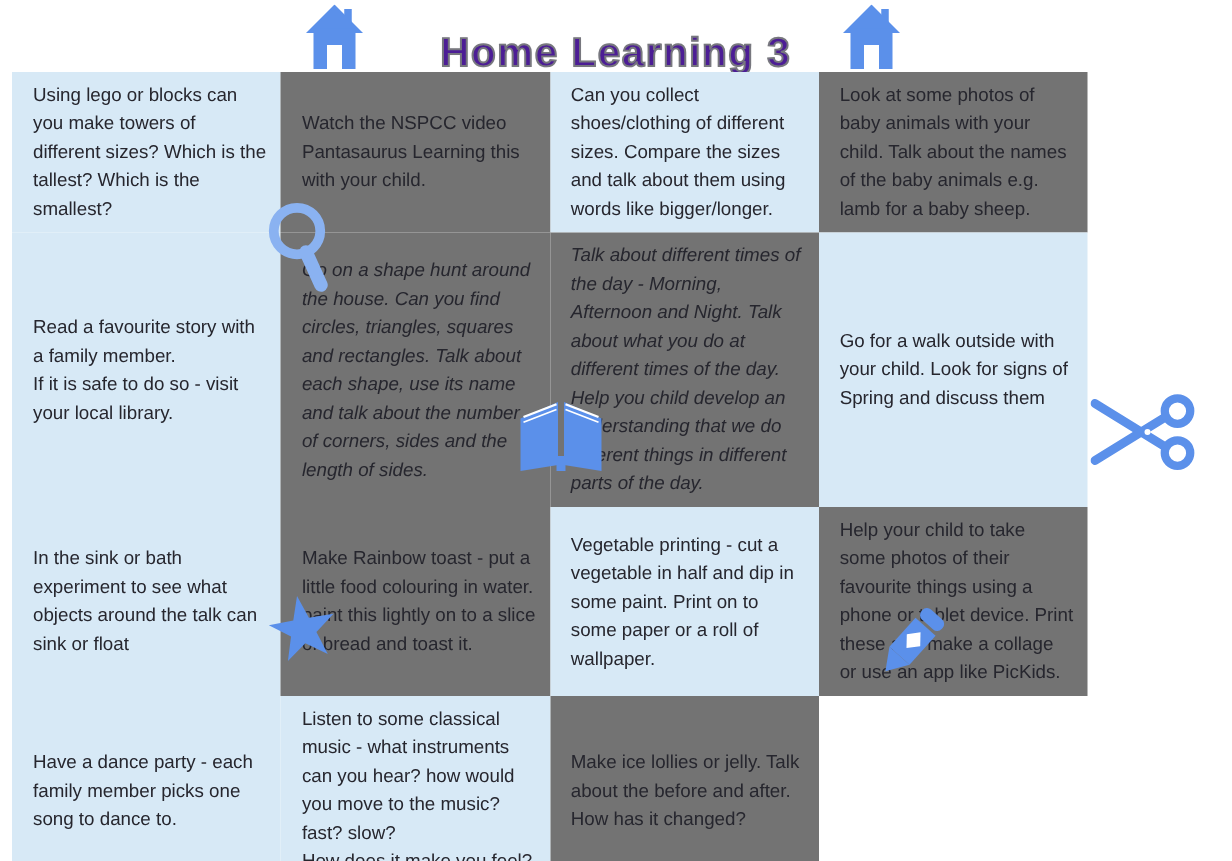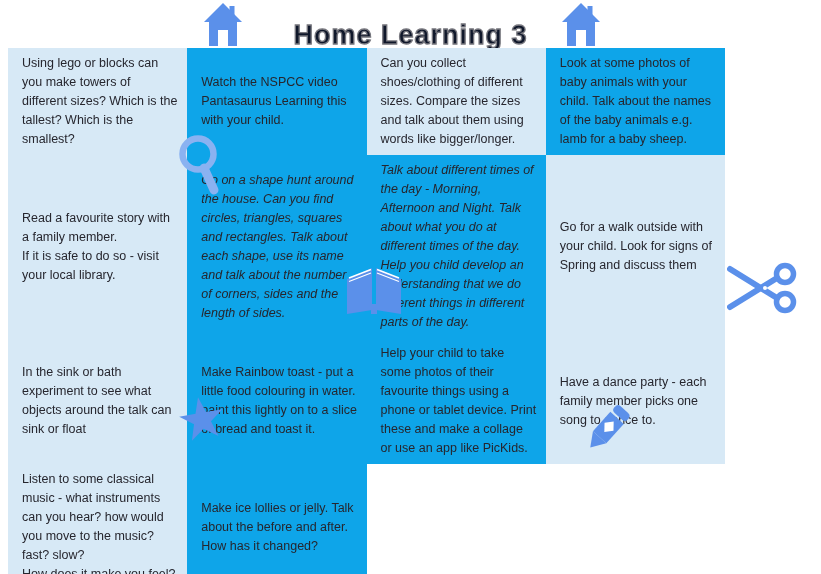--- a/index.html
+++ b/index.html
@@ -1,28 +1,28 @@
 <!DOCTYPE html>
 <html><head>
 <meta charset="utf-8">
 <style>
   html,body{margin:0;padding:0;background:#ffffff;}
   .page{position:relative;width:821px;height:574px;background:#ffffff;overflow:hidden;
         font-family:"Liberation Sans",sans-serif;}
   .title{position:absolute;top:20px;left:0;width:100%;text-align:center;
          font-size:27px;font-weight:bold;letter-spacing:1px;
-         color:#0f172a;-webkit-text-stroke:1.3px #77777e;
+         color:#4c1d95;-webkit-text-stroke:1.3px #77777e;
          text-shadow:0 0 1px #88888e;}
   .grid{position:absolute;left:8px;top:48px;width:717px;height:522px;
         display:grid;grid-template-columns:repeat(4,1fr);grid-template-rows:repeat(4,1fr);
         gap:0;}
   .cell{display:flex;align-items:center;padding:6px 9px 6px 14px;
         font-size:12.5px;line-height:1.52;color:#26262e;white-space:pre-line;}
   .blue{background:#d7e9f6;}
-  .purple{background:#0ea5e9;}
+  .purple{background:#737373;}
   .ital{font-style:italic;}
   .icon{position:absolute;z-index:3;}
   .ic-house1{left:204px;top:3px;}
   .ic-house2{left:562px;top:3px;}
   .ic-magnifier{left:168px;top:135px;}
   .ic-book{left:346px;top:264px;}
   .ic-scissors{left:727px;top:261px;}
   .ic-star{left:178px;top:397px;}
   .ic-pencil{left:583px;top:402px;}
 </style>
@@ -98,20 +98,21 @@
     <div class="cell purple">Look at some photos of baby animals with your child.  Talk about the names of the baby animals e.g. lamb for a baby sheep.</div>
 
     <div class="cell blue">Read a favourite story with a family member.
 If it is safe to do so - visit your local library.</div>
     <div class="cell purple ital">Go on a shape hunt around the house. Can you find circles, triangles, squares and rectangles. Talk about each shape, use its name and talk about the number of corners, sides and the length of sides.</div>
     <div class="cell purple ital">Talk about different times of the day - Morning, Afternoon and Night.  Talk about what you do at different times of the day.  Help you child develop an understanding that we do different things in different parts of the day.</div>
     <div class="cell blue">Go for a walk outside with your child.  Look for signs of Spring and discuss them</div>
 
     <div class="cell blue">In the sink or bath experiment to see what objects around the talk can sink or float</div>
     <div class="cell purple">Make Rainbow toast - put a little food colouring in water.  paint this lightly on to a slice of bread and toast it.</div>
+    <div class="cell blue">Vegetable printing - cut a vegetable in half and dip in some paint.  Print on to some paper or a roll of wallpaper.</div>
     <div class="cell purple">Help your child to take some photos of their favourite things using a phone or tablet device. Print these and make a collage or use an app like PicKids.</div>
 
     <div class="cell blue">Have a dance party - each family member picks one song to dance to.</div>
     <div class="cell blue">Listen to some classical music - what instruments can you hear? how would you move to the music? fast? slow?
 How does it make you feel?</div>
     <div class="cell purple">Make ice lollies or jelly.  Talk about the before and after.  How has it changed?</div>
   </div>
 
 </div>
 

